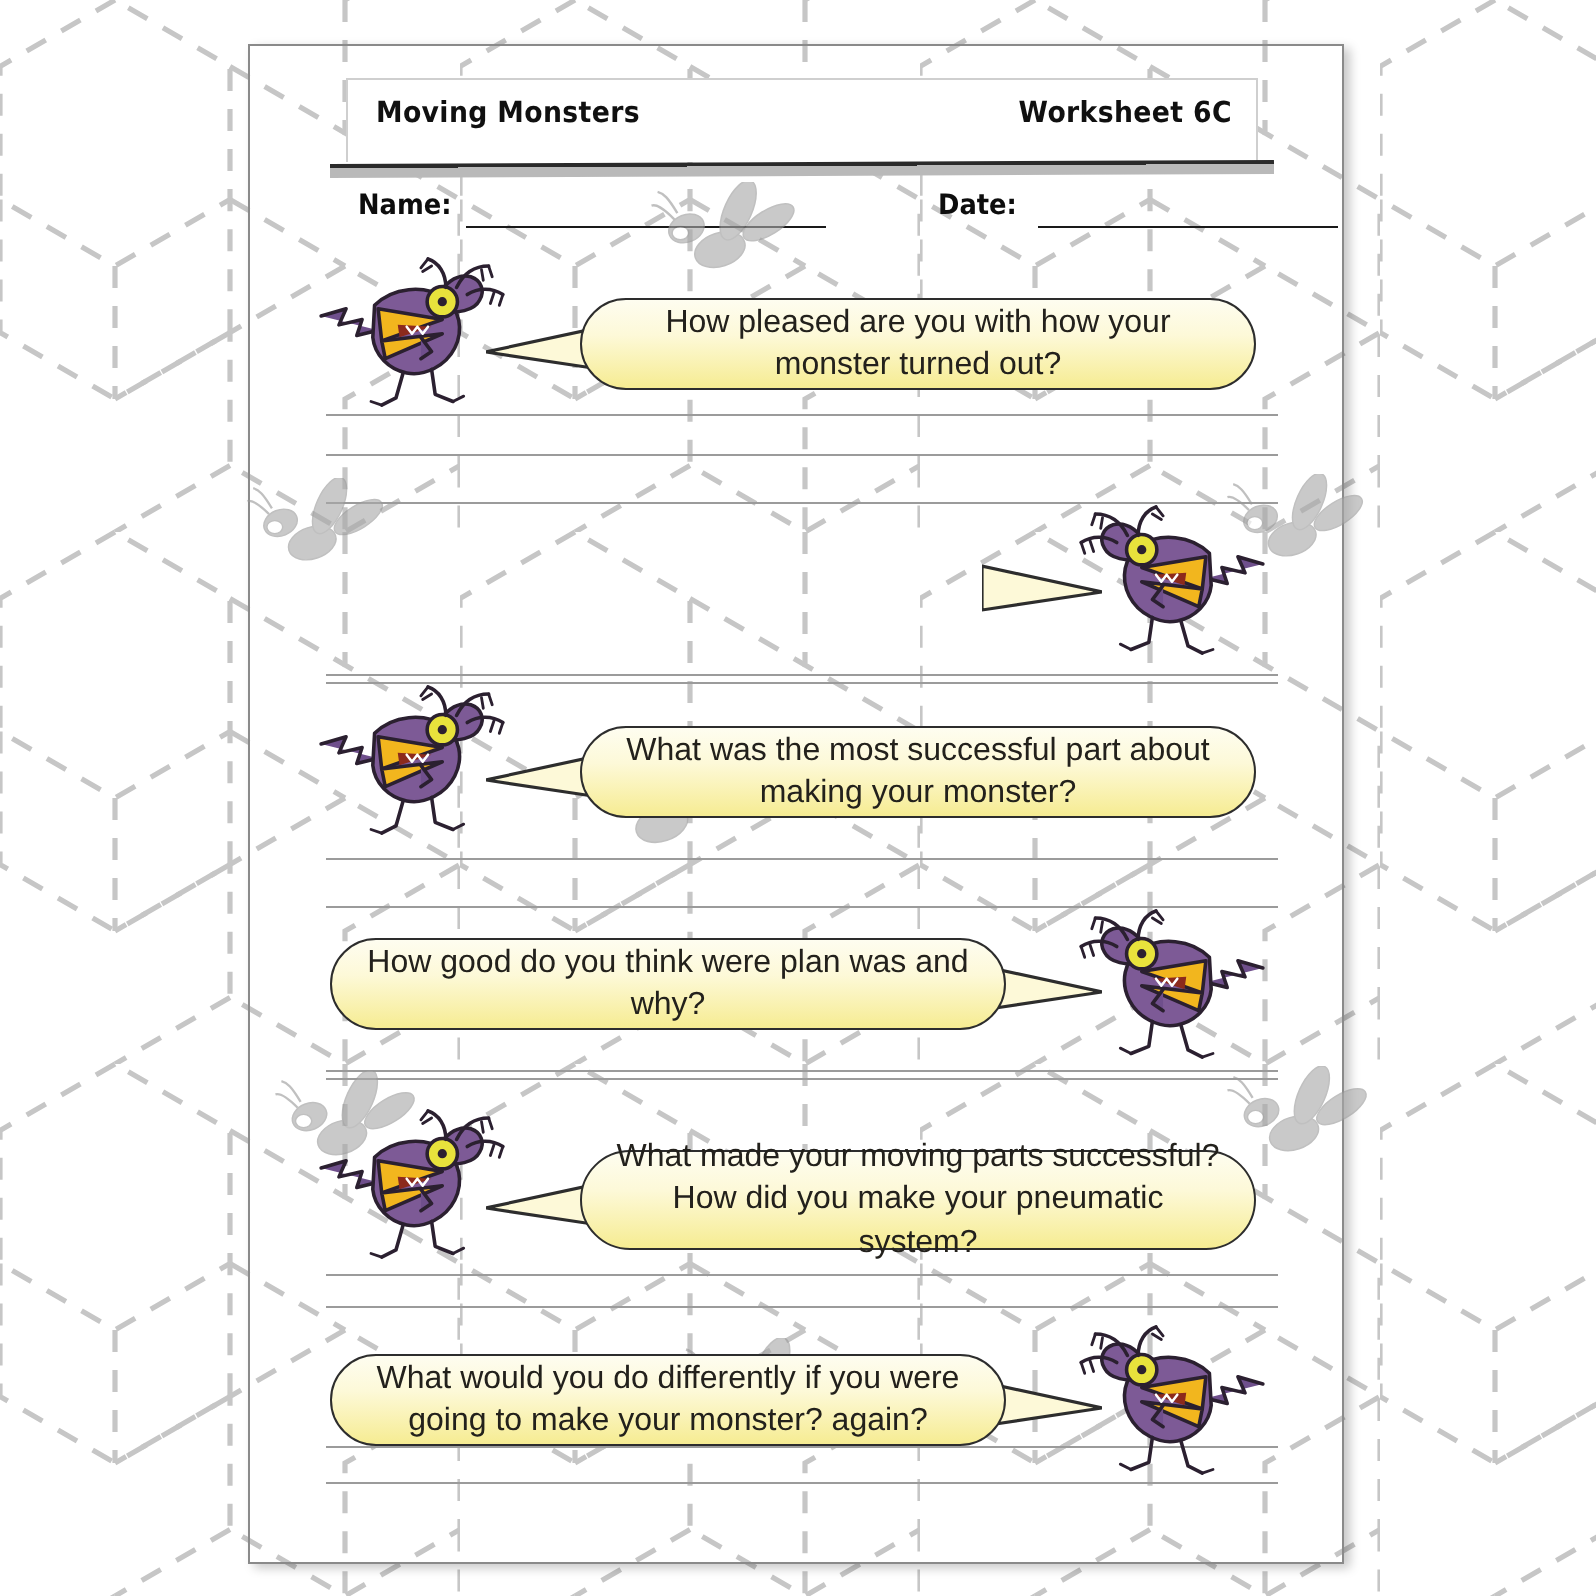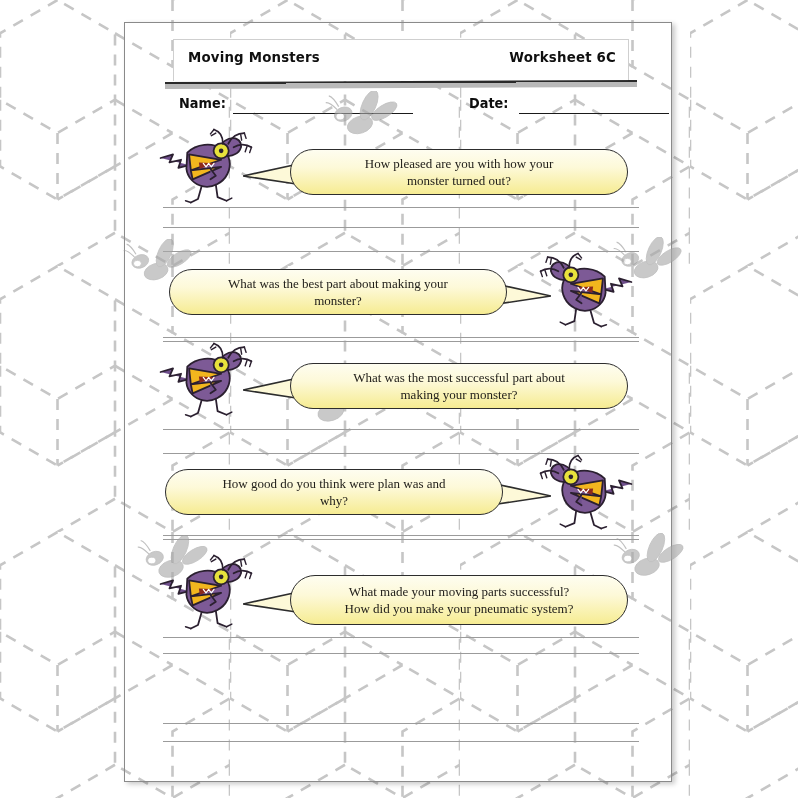--- a/index.html
+++ b/index.html
@@ -138,22 +138,22 @@
     background: linear-gradient(to bottom, #fefdf0 0%, #fdf9d8 40%, #f6ec92 100%);
     box-sizing: border-box;
     display: flex;
     align-items: center;
     justify-content: center;
     text-align: center;
     padding: 4px 16px;
     z-index: 6;
   }
   .bubble-text {
-    font-family: Liberation Serif, serif;
-    font-size: 13px;
+    font-family: Liberation Sans, sans-serif;
+    font-size: 16px;
     line-height: 1.32;
     color: #23211c;
     white-space: pre-line;
   }
   
   .tail {
     position: absolute;
     z-index: 5;
   }
 
@@ -310,24 +310,20 @@
     </svg>
     <svg class="monster flip" style="left:412px; top:10px; width:98px; height:78px;">
       <use href="#sym-monster" width="98" height="78"></use>
     </svg>
     <svg class="fly" style="left:488px; top:-4px; width:72px; height:52px;">
       <use href="#sym-fly" width="72" height="52"></use>
     </svg>
     <svg class="tail" style="left:366px; top:36px; width:60px; height:34px;">
       <polygon points="0,6 60,19 0,28" fill="#fdf9d8" stroke="#2d2d2d" stroke-width="1.6"></polygon>
     </svg>
-    <div class="bubble" style="left:44px; top:28px; width:338px; height:46px;">
-      <span class="bubble-text">What was the best part about making your
-monster?</span>
-    </div>
   </div>
   <div class="rule-line" style="top:314px;"></div>
   <div class="rule-line" style="top:318px;"></div>
 
   <div class="qblock" style="top:310px; height:96px;">
     <svg class="monster" style="left:32px; top:8px; width:98px; height:78px;">
       <use href="#sym-monster" width="98" height="78"></use>
     </svg>
     <svg class="fly" style="left:170px; top:44px; width:78px; height:56px;">
       <use href="#sym-fly" width="78" height="56"></use>
@@ -372,17 +368,32 @@
       <polygon points="60,6 0,19 60,28" fill="#fdf9d8" stroke="#2d2d2d" stroke-width="1.6"></polygon>
     </svg>
     <div class="bubble" style="left:165px; top:40px; width:338px; height:50px;">
       <span class="bubble-text">What made your moving parts successful?
 How did you make your pneumatic system?</span>
     </div>
   </div>
   <div class="rule-line" style="top:614px;"></div>
   <div class="rule-line" style="top:630px;"></div>
 
+  <div class="qblock" style="top:620px; height:96px;">
+    <svg class="monster flip" style="left:412px; top:18px; width:98px; height:78px;">
+      <use href="#sym-monster" width="98" height="78"></use>
+    </svg>
+    <svg class="fly" style="left:214px; top:26px; width:80px; height:58px;">
+      <use href="#sym-fly" width="80" height="58"></use>
+    </svg>
+    <svg class="tail" style="left:366px; top:42px; width:60px; height:34px;">
+      <polygon points="0,6 60,19 0,28" fill="#fdf9d8" stroke="#2d2d2d" stroke-width="1.6"></polygon>
+    </svg>
+    <div class="bubble" style="left:40px; top:34px; width:338px; height:46px;">
+      <span class="bubble-text">What would you do differently if you were
+going to make your monster? again?</span>
+    </div>
+  </div>
   <div class="rule-line" style="top:700px;"></div>
   <div class="rule-line" style="top:718px;"></div>
 
 
 </div>
 
 </body></html>

